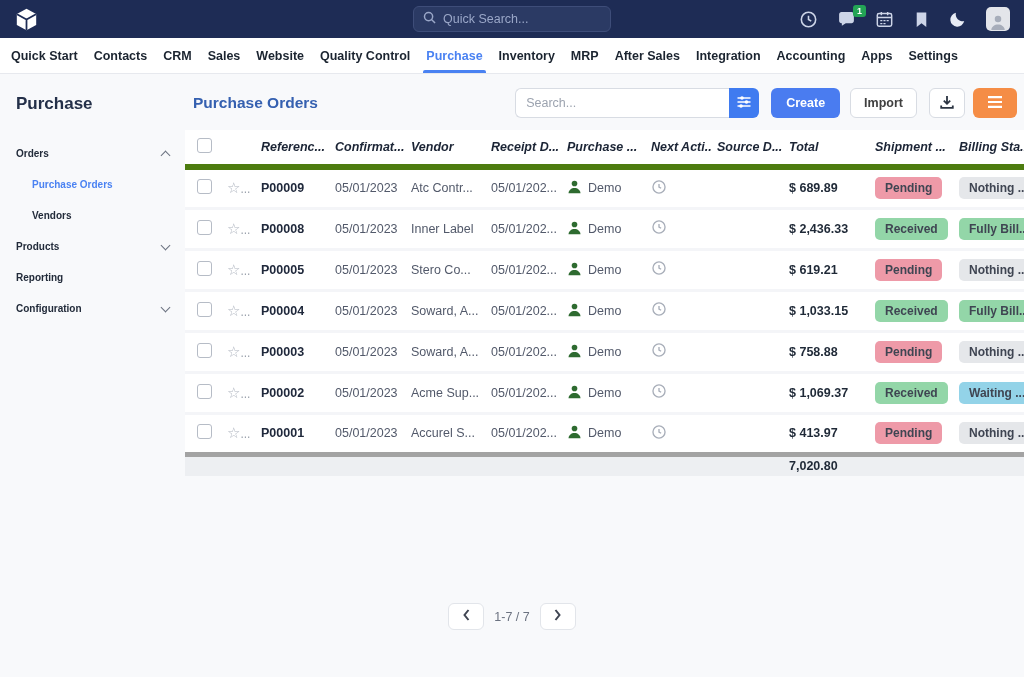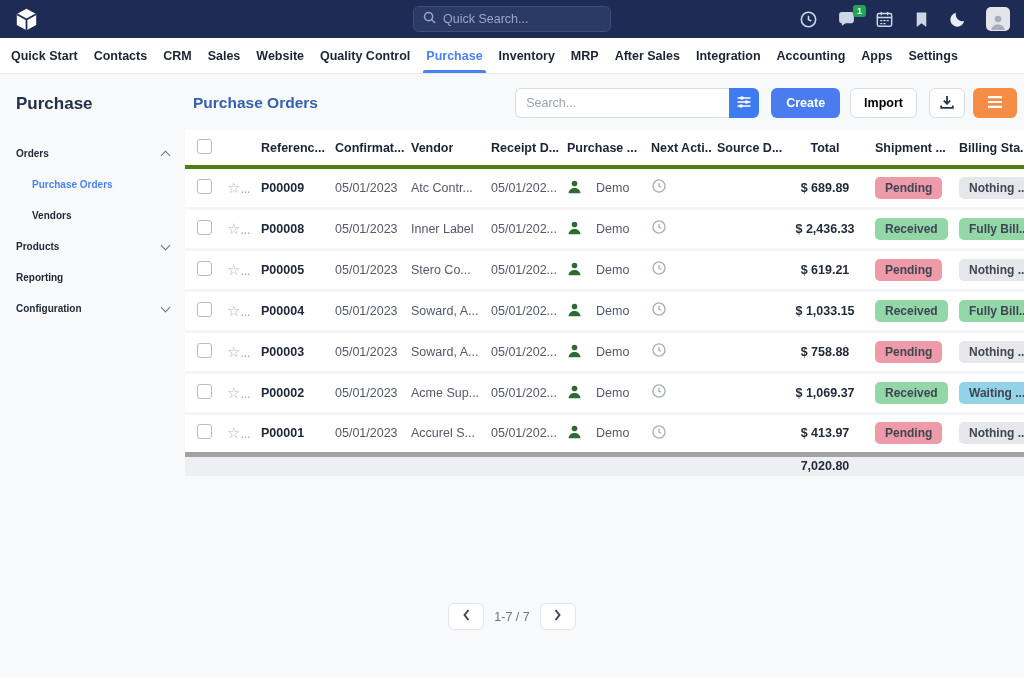--- a/index.html
+++ b/index.html
@@ -40,40 +40,40 @@
   .content { flex:1; min-width:0; overflow:hidden; }
   .content-header { margin:14px 7px 12px 8px; display:flex; align-items:center; height:30px; }
   .content-title { font-size:15.5px; font-weight:700; color:#3560b0; }
   .search-group { margin-left:auto; display:flex; height:30px; }
   .content-search { width:214px; height:30px; border:1px solid #d8dce3; border-right:none; border-radius:6px 0 0 6px;
     padding:0 10px; font-size:12.5px; color:#374151; background:#fff; outline:none; font-family:inherit; }
   .content-search::placeholder { color:#9ca3af; }
   .filter-btn { width:30px; height:30px; background:#3f7bf0; border:none; border-radius:0 6px 6px 0; display:flex; align-items:center; justify-content:center; cursor:pointer; }
   .btn { height:30px; border-radius:6px; font-size:12.5px; font-weight:700; font-family:inherit; cursor:pointer; display:flex; align-items:center; justify-content:center; }
   .btn-create { margin-left:12px; padding:0 15px; background:#4a7cf0; color:#fff; border:none; }
-  .btn-import { margin-left:10px; padding:0 13px; background:#fff; color:#000000; border:1px solid #d8dce3; }
+  .btn-import { margin-left:10px; padding:0 13px; background:#fff; color:#404040; border:1px solid #d8dce3; }
   .btn-download { margin-left:12px; width:36px; background:#fff; border:1px solid #d8dce3; }
   .btn-layout { margin-left:8px; width:44px; background:#f58d46; border:none; }
 
   
   .table-wrap { width:839px; overflow:hidden; }
   table { width:839px; table-layout:fixed; border-collapse:collapse; background:#fff; }
   col.c1{width:36px} col.c2{width:34px} col.c3{width:74px} col.c4{width:76px} col.c5{width:80px}
   col.c6{width:76px} col.c7{width:84px} col.c8{width:66px} col.c9{width:72px} col.c10{width:86px}
   col.c11{width:84px} col.c12{width:71px}
-  thead tr { height:37px; border-bottom:4px solid #4d7c0f; }
+  thead tr { height:37px; border-bottom:6px solid #4d7c0f;font-style:italic; }
   th { font-size:12.5px; font-weight:700; color:#1b2435; text-align:left; padding-left:6px; white-space:nowrap; overflow:hidden; }
-  th.c-total, td.c-total { text-align:center; padding-right:8px; }
+  th.c-total, td.c-total { text-align:left; padding-right:8px; }
   tbody tr { height:41px; border-bottom:3px solid #f4f5f8; background:#fff; }
   td { font-size:12.5px; color:#52596a; padding-left:6px; white-space:nowrap; overflow:hidden; vertical-align:middle; }
   td.c-check, th.c-check { padding-left:12px; overflow:visible; }
   td.c-ref { font-weight:700; color:#20293c; }
   td.c-total { font-weight:700; color:#1f2937; }
   td.c-badge { overflow:visible; }
-  .rep-wrap { display:flex; align-items:center; gap:14px;text-align:right; }
+  .rep-wrap { display:flex; align-items:center; gap:6px;text-align:right; }
   .checkbox { width:15px; height:15px; border:1.5px solid #b6bcc6; border-radius:3px; background:#fff; display:inline-block; cursor:pointer; }
   .star { color:#b0b6c0; font-size:15px; cursor:pointer; }
   .star-dots { color:#9aa1ac; font-size:12px; }
   .badge { display:inline-block; padding:4px 10px; border-radius:5px; font-size:12px; font-weight:700; color:#3f4552; white-space:nowrap; }
   .badge-pink { background:#ee9aa8; }
   .badge-green { background:#93d6a8; }
   .badge-blue { background:#93d3e8; }
   .badge-gray { background:#e5e7ea; }
   tfoot tr { height:22px; background:#edeff2; border-top:5px solid #a3a3a3; }
   tfoot td { font-weight:700; color:#1f2937; font-size:12.5px; }

